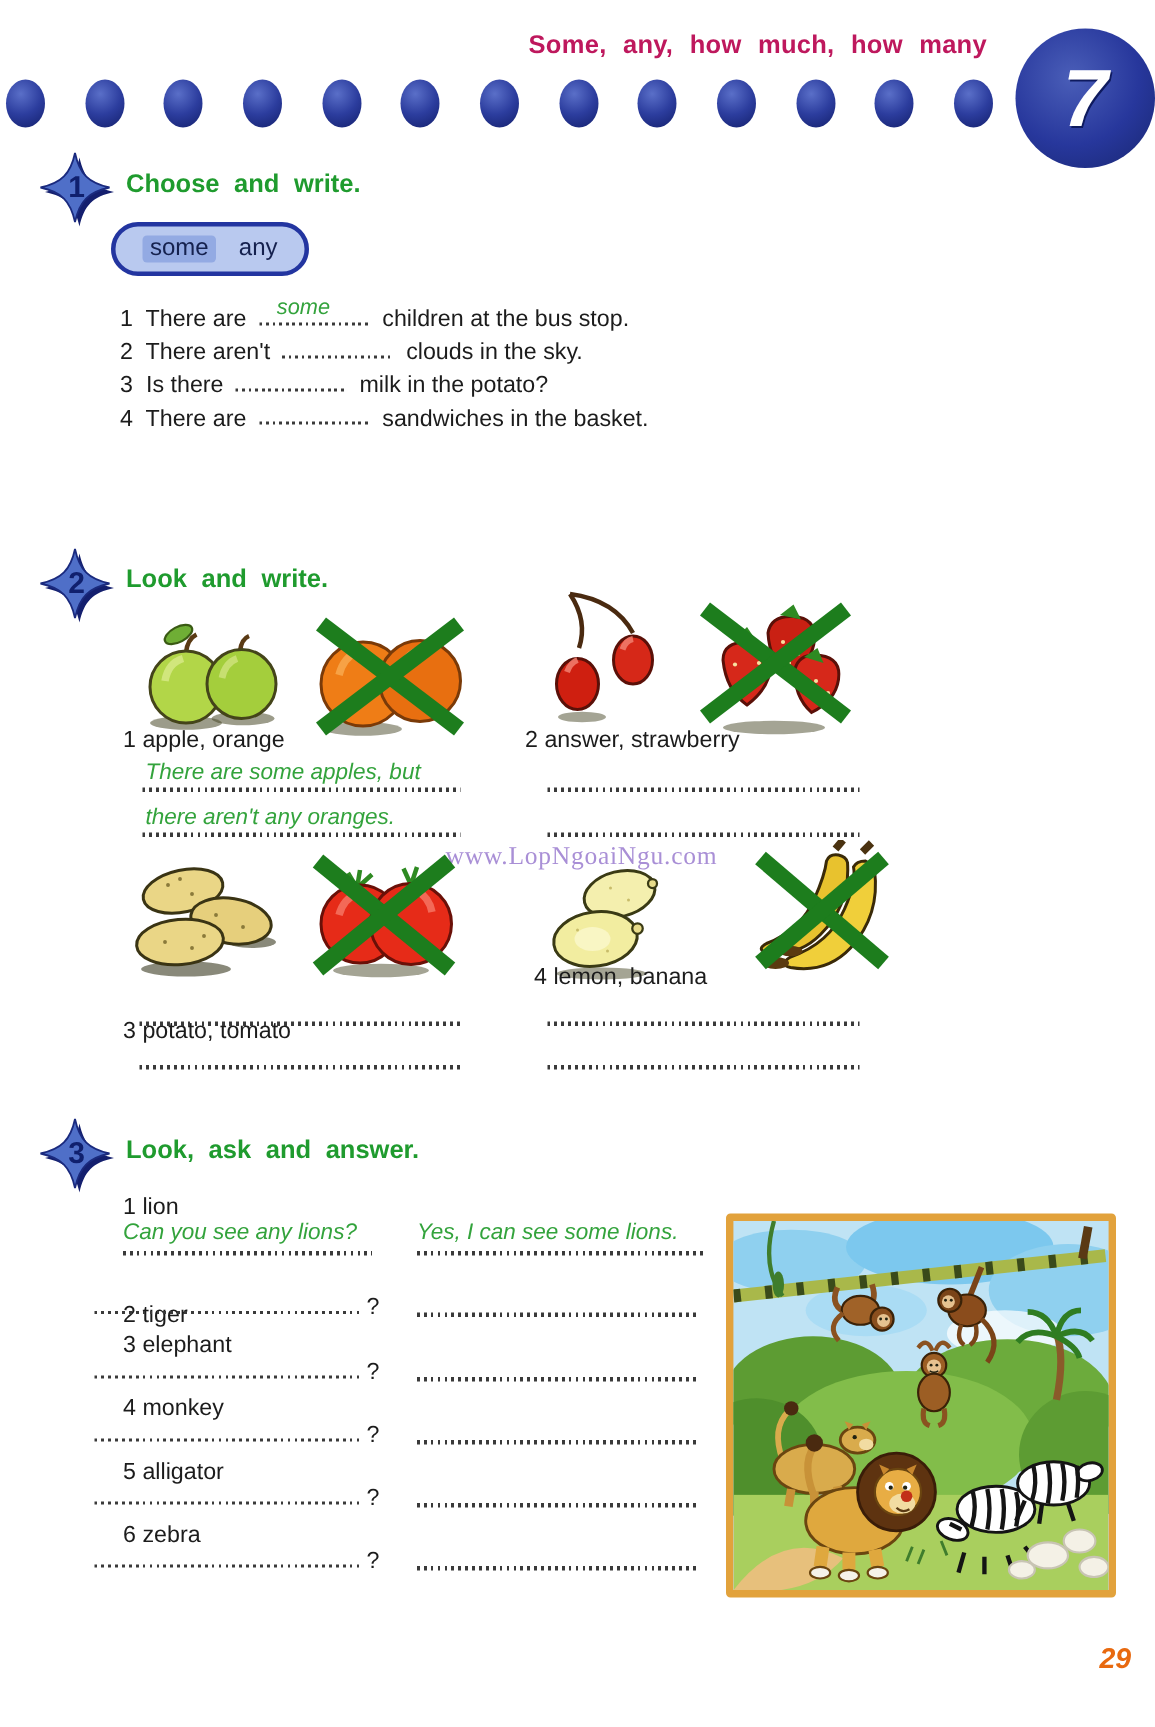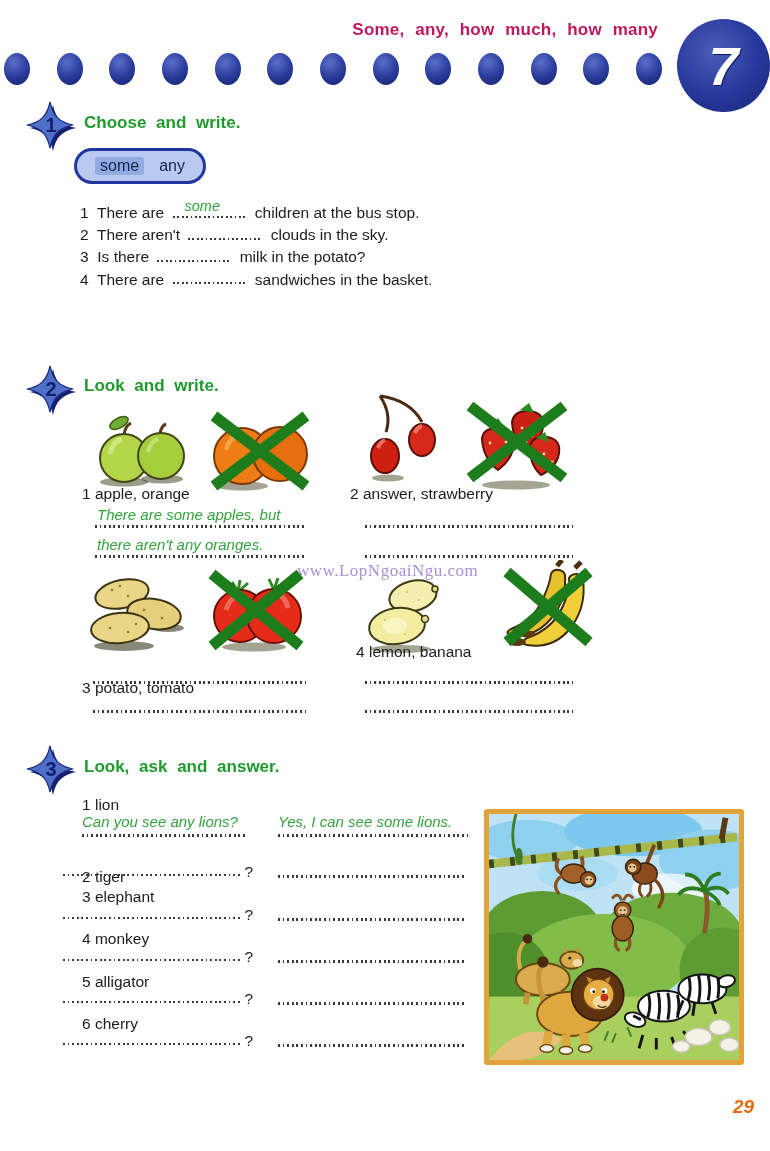--- a/index.html
+++ b/index.html
@@ -364,21 +364,21 @@
     <span>alligator</span>
   </div>
   <div class="qline" style="left:63px; top:987px; width:190px;">
     <span class="qdots"></span>
       <span class="qmark">?</span>
   </div>
   <div class="dotline" style="left:278px; top:1002px; width:188px;"></div>
 
   <div class="item-label" style="left:82px; top:1015px;">
     <span>6</span>
-    <span>cherry</span>
+    <span>zebra</span>
   </div>
   <div class="qline" style="left:63px; top:1029px; width:190px;">
     <span class="qdots"></span>
       <span class="qmark">?</span>
   </div>
   <div class="dotline" style="left:278px; top:1044px; width:188px;"></div>
 
   <div class="jungle">
     <svg viewBox="0 0 260 256">
       <rect width="260" height="256" fill="#bfe3f4"></rect>

